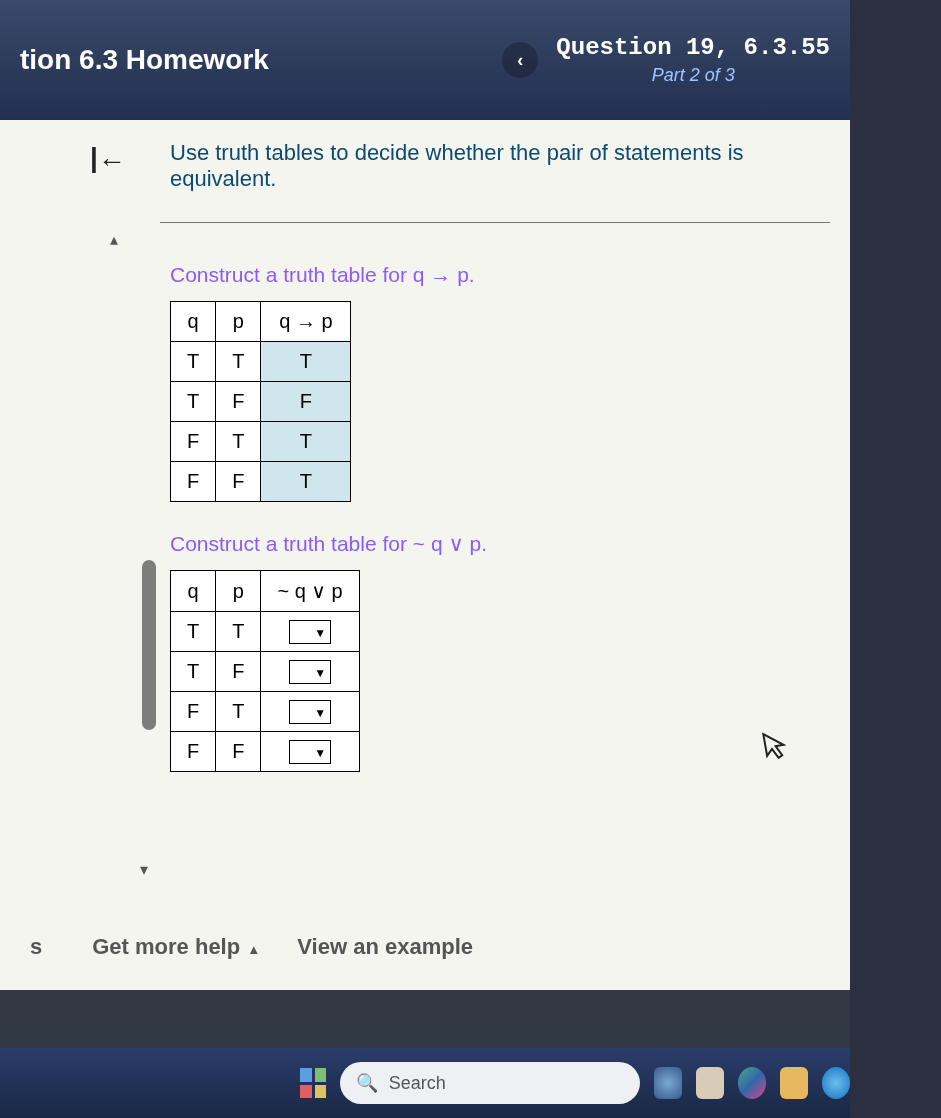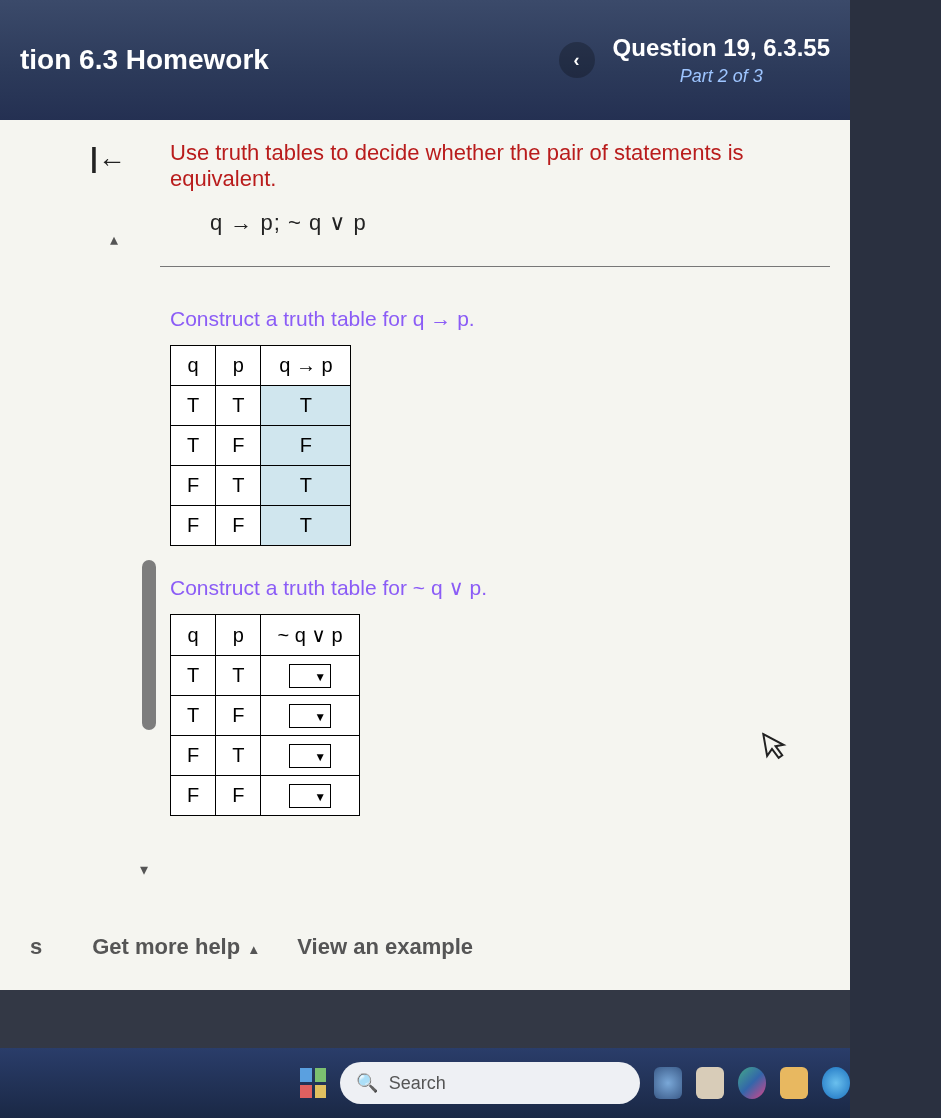--- a/index.html
+++ b/index.html
@@ -11,31 +11,31 @@
     background: linear-gradient(#3b4a6a, #2c3a5a 60%, #243052);
     color: #fff;
   }
   .header-left { font-size: 28px; font-weight: bold; }
   .header-right { display: flex; align-items: center; gap: 18px; }
   .nav-prev {
     width: 36px; height: 36px; border-radius: 50%; background: rgba(0,0,0,0.25);
     display: flex; align-items: center; justify-content: center; color: #fff; font-size: 18px; font-weight: bold;
   }
   .q-block { text-align: center; }
-  .q-title { font-size: 24px; font-weight: bold; }
+  .q-title { font-size: 24px; font-weight: bold; font-family: Liberation Mono, monospace; }
   .q-sub { font-size: 18px; color: #9ec5ff; margin-top: 4px; font-style: italic; }
   .content {
     position: relative; background: #f5f5f0; height: 870px; width: 100%;
     padding: 20px 20px 20px 90px; overflow: hidden;
   }
   .collapse-icon {
     position: absolute; left: 90px; top: 22px; font-size: 28px; font-weight: bold; color: #222;
   }
   .instr-wrap { margin-left: 80px; }
-  .instr { font-size: 22px; color: #b91c1c; margin-bottom: 18px; }
+  .instr { font-size: 22px; color: #0c4a6e; margin-bottom: 18px; }
   .formula { font-size: 22px; color: #222; margin: 0 0 18px 40px; letter-spacing: 1px; }
   .scroll-up {
     position: absolute; left: 110px; top: 110px; color: #555; font-size: 16px;
   }
   .divider { border: none; border-top: 1px solid #777; margin: 30px 0 40px 70px; }
   .section-title { font-size: 21px; color: #8b5cf6; margin: 0 0 14px 80px; }
   table.truth {
     border-collapse: collapse; margin: 0 0 30px 80px; background: #fff;
   }
   table.truth th, table.truth td {
@@ -109,21 +109,20 @@
   </div>
 
   <div class="content">
 
     <div class="collapse-icon">
       <span>|←</span>
     </div>
 
     <div class="instr-wrap">
       <p class="instr">Use truth tables to decide whether the pair of statements is equivalent.</p>
-      <p class="formula">q → p;   ~ q ∨ p</p>
     </div>
 
     <div class="scroll-up">
       <span>▴</span>
     </div>
 
     <hr class="divider">
 
     <div class="table-wrap">
       <p class="section-title">Construct a truth table for q → p.</p>

